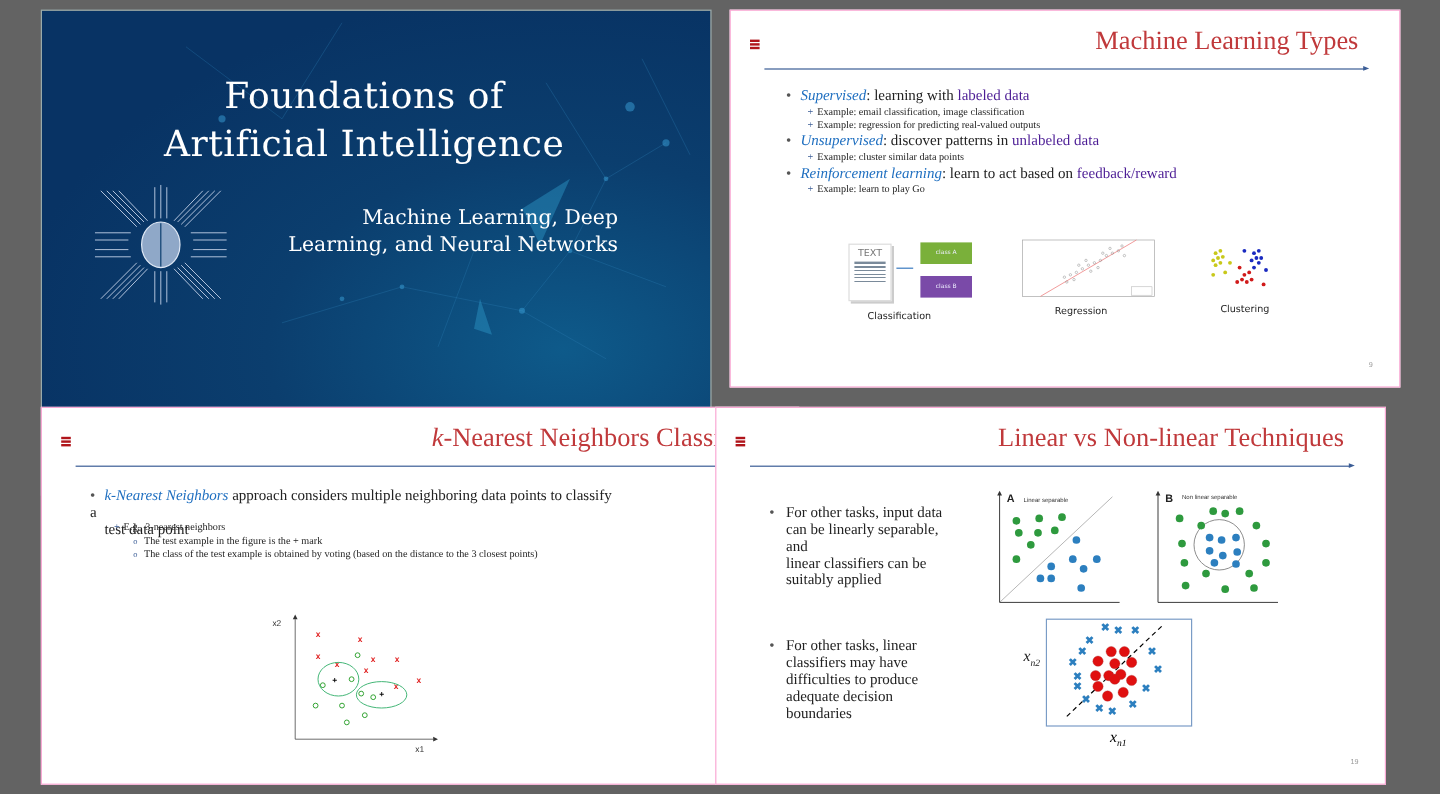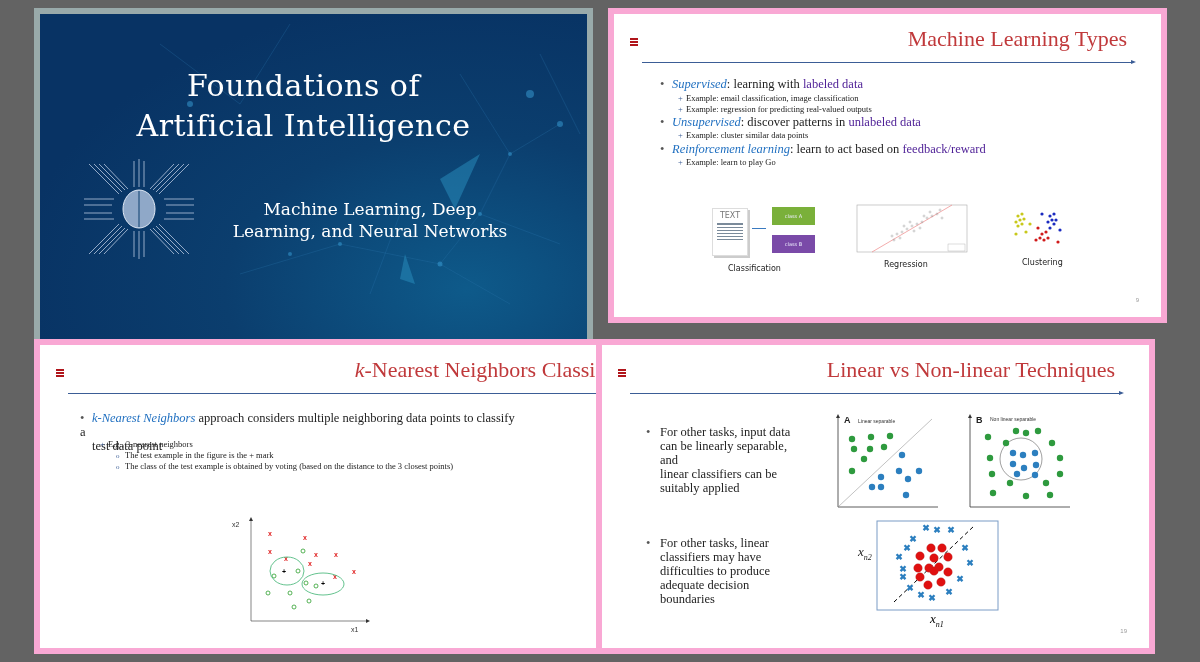--- a/index.html
+++ b/index.html
@@ -1,25 +1,25 @@
 <!DOCTYPE html>
 <html><head>
 <meta charset="utf-8">
 <style>
   html,body{margin:0;padding:0;}
   body{width:1200px;height:662px;background:#636363;position:relative;overflow:hidden;font-family:"DejaVu Serif",serif;}
-  .slide{position:absolute;background:#fff;border:6px solid #f9a8d4;box-sizing:border-box;overflow:hidden;}
+  .slide{position:absolute;background:#fff;border:1px solid #f9a8d4;box-sizing:border-box;overflow:hidden;}
   #s1{left:34px;top:8px;width:559px;height:405px;background:radial-gradient(ellipse at 78% 70%,#0e5a8a 0%,#0b3e6e 40%,#083364 75%);border-color:#9aa;}
   #s2{left:608px;top:8px;width:559px;height:315px;}
   #s3{left:34px;top:339px;width:632px;height:315px;}
   #s4{left:596px;top:339px;width:559px;height:315px;}
 
   .title-main{position:absolute;left:0;right:0;text-align:center;color:#fff;font-family:"DejaVu Serif",serif;}
   .t1{top:52px;font-size:30px;line-height:40px;left:60px;right:80px;letter-spacing:0.5px;}
-  .sub{position:absolute;left:180px;width:300px;top:184px;color:#fff;text-align:center;font-size:17px;line-height:22px;}
+  .sub{position:absolute;left:180px;width:300px;top:162px;color:#fff;text-align:right;font-size:17px;line-height:22px;}
   .net{position:absolute;left:0;top:0;}
 
   .hamb{position:absolute;left:16px;top:24px;width:8px;}
   .hamb i{display:block;height:2px;background:#b0151b;margin-bottom:1px;}
   .stitle{position:absolute;right:34px;top:12px;font-size:22px;color:#c0393b;font-family:"Liberation Serif",serif;white-space:nowrap;}
   .rule{position:absolute;left:28px;right:28px;top:48px;height:1px;background:#3b5d96;}
   .rule:after{content:"";position:absolute;right:-3px;top:-2px;border-left:5px solid #3b5d96;border-top:2.5px solid transparent;border-bottom:2.5px solid transparent;}
 
   .bl{position:absolute;font-family:"Liberation Serif",serif;color:#222;}
   .b1{font-size:12.5px;line-height:14px;}

